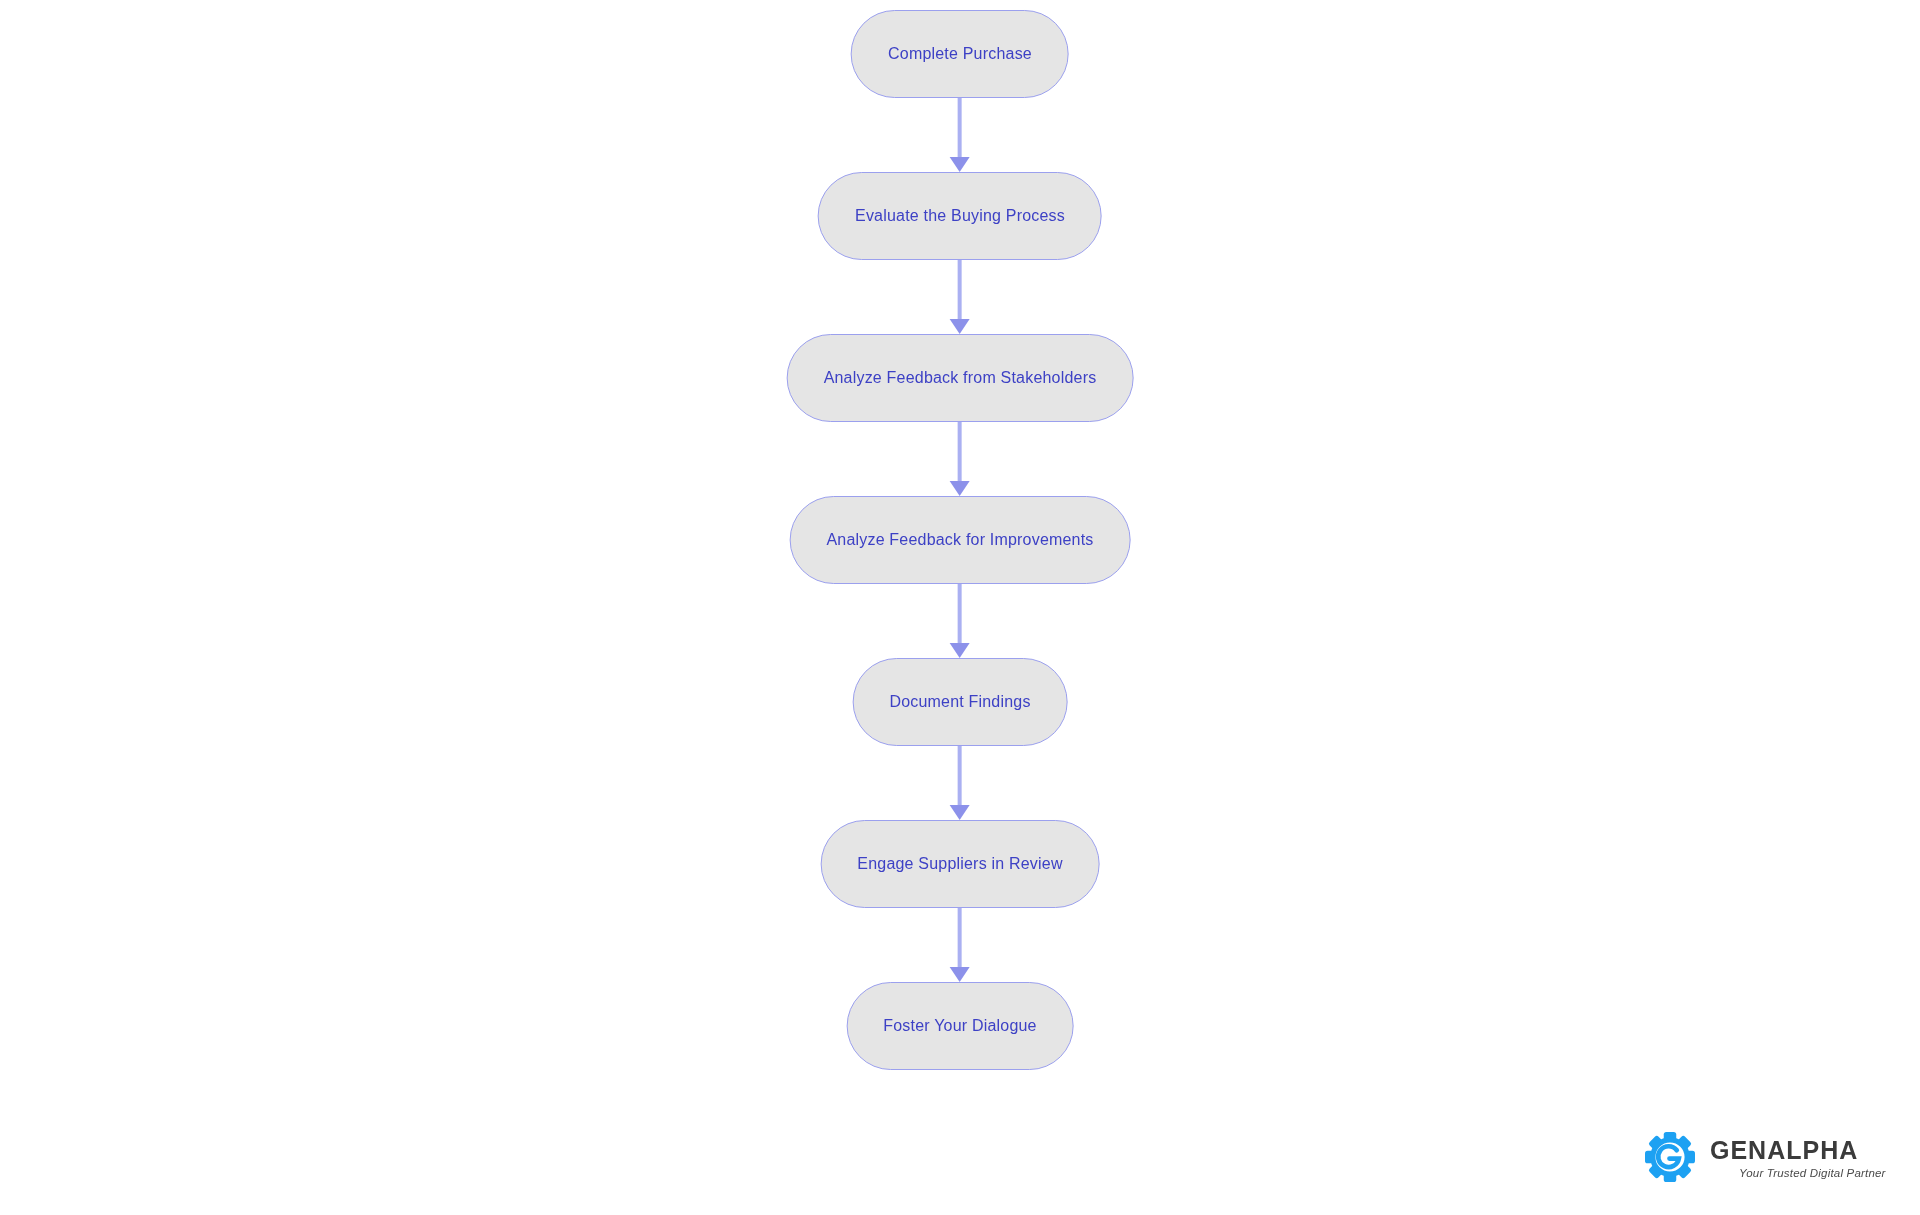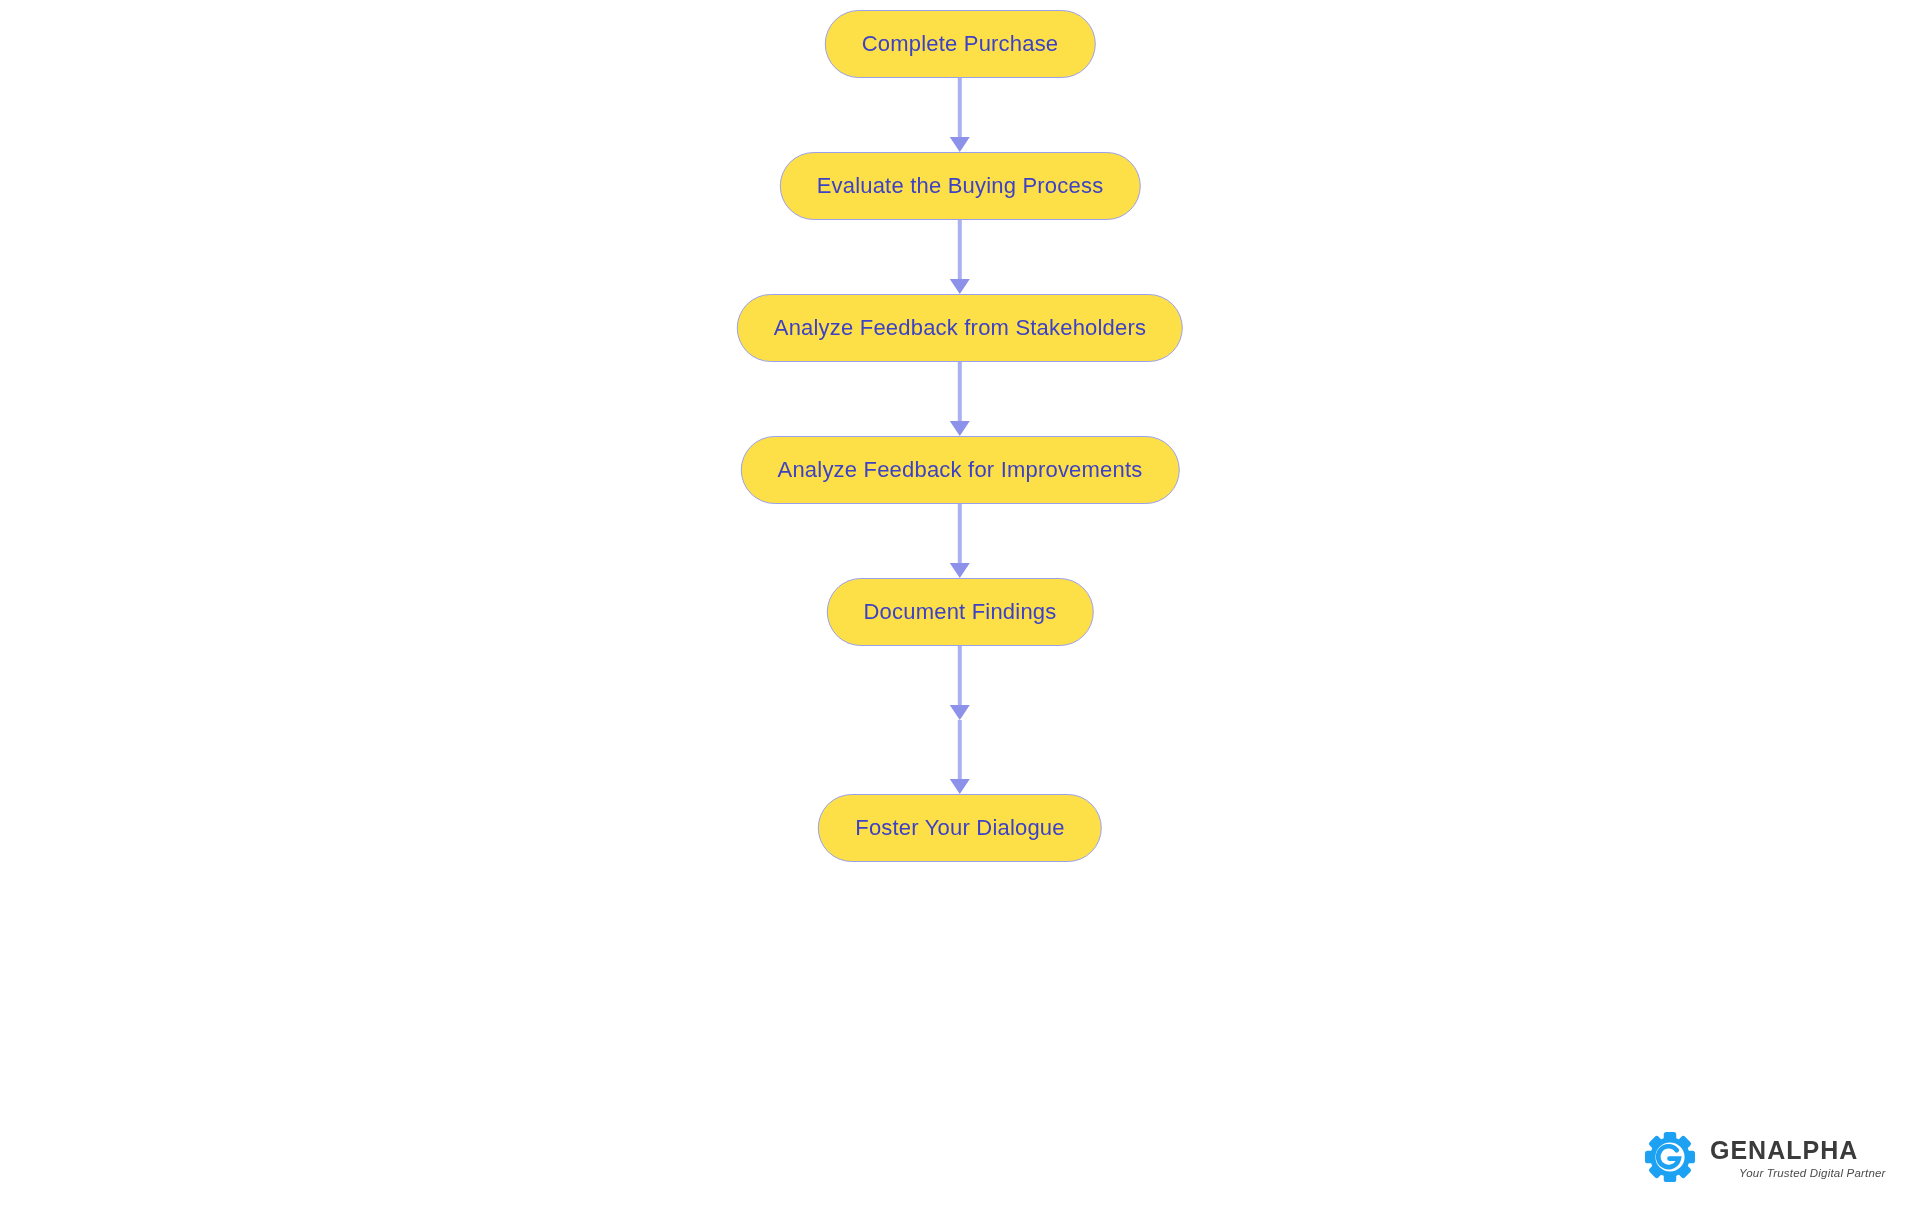--- a/index.html
+++ b/index.html
@@ -24,30 +24,30 @@
     position: absolute;
     top: 10px;
     left: 50%;
     transform: translateX(-50%);
     display: flex;
     flex-direction: column;
     align-items: center;
   }
 
   .node {
-    height: 68px;
+    height: 88px;
     padding: 0 36px;
     display: flex;
     align-items: center;
     justify-content: center;
-    background: #fde047;
+    background: #e5e5e5;
     border: 1.5px solid #9ba0ee;
     border-radius: 44px;
     color: #3d41c5;
-    font-size: 22px;
+    font-size: 16px;
     letter-spacing: 0.2px;
     white-space: nowrap;
   }
 
   .connector {
     position: relative;
     width: 20px;
     height: 74px;
   }
 
@@ -147,20 +147,21 @@
       <div class="head"></div>
     </div>
 
     <div class="node">Document Findings</div>
 
     <div class="connector">
       <div class="line"></div>
       <div class="head"></div>
     </div>
 
+    <div class="node">Engage Suppliers in Review</div>
 
     <div class="connector">
       <div class="line"></div>
       <div class="head"></div>
     </div>
 
     <div class="node">Foster Your Dialogue</div>
 
   </div>
 

